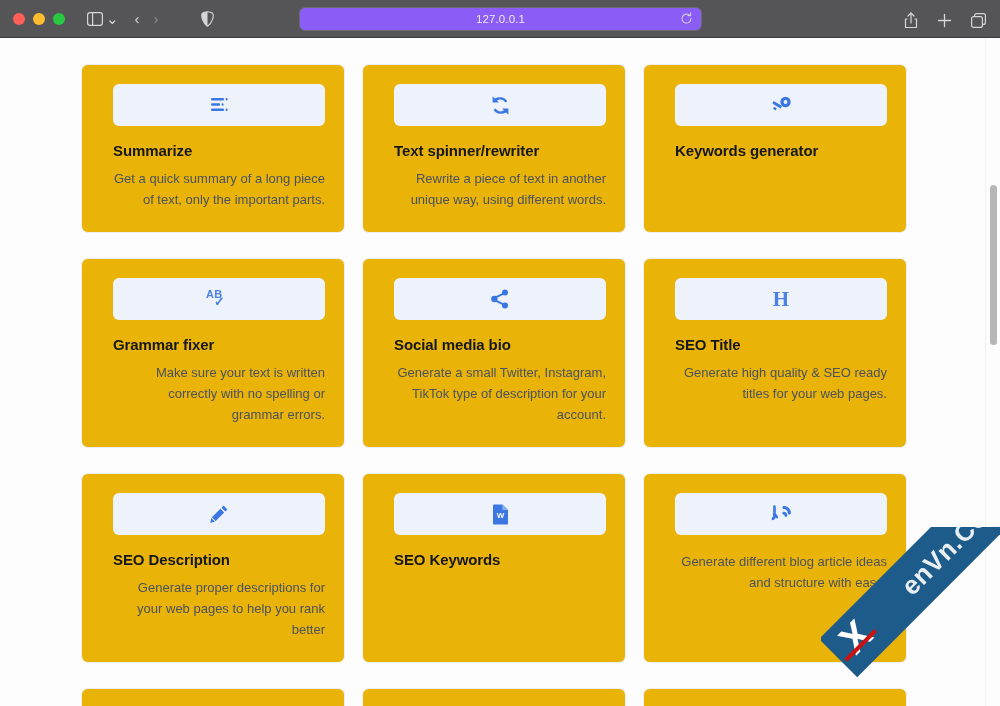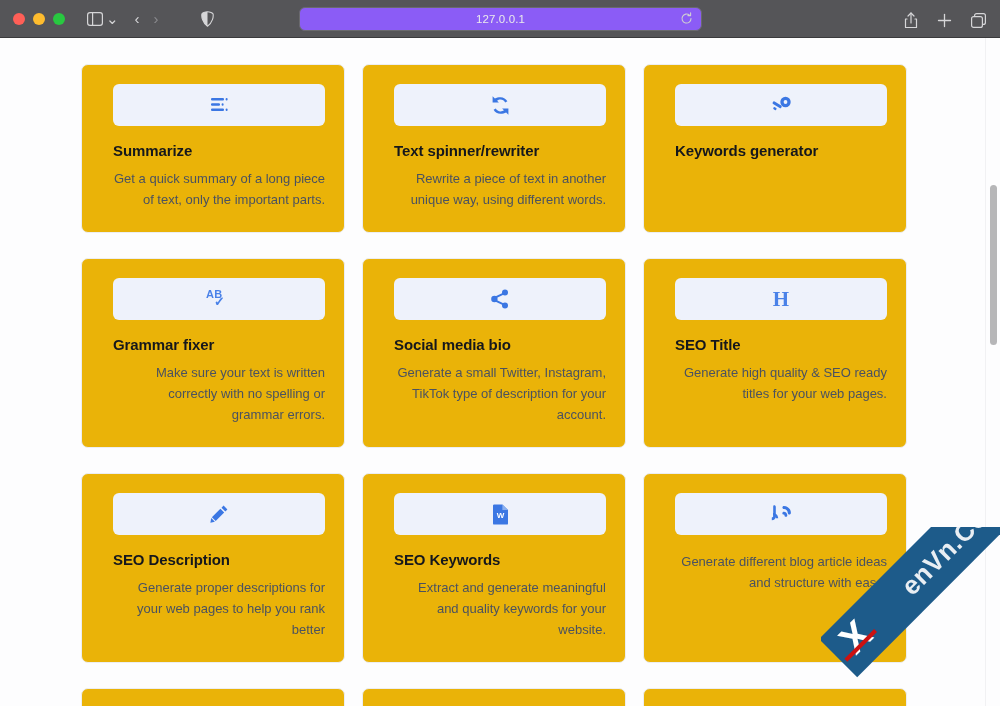--- a/index.html
+++ b/index.html
@@ -349,21 +349,20 @@
       <div class="icon-banner">
         <span>
           <svg width="17" height="21" viewBox="0 0 17 21">
             <path class="ico-blue" d="M1 1.6 a1.2 1.2 0 0 1 1.2 -1.2 h8.2 l5.6 5.6 v13.4 a1.2 1.2 0 0 1 -1.2 1.2 h-12.6 a1.2 1.2 0 0 1 -1.2 -1.2 Z"></path>
             <path d="M10.4 0.4 l5.6 5.6 h-5.6 Z" fill="#8ab0ef"></path>
             <text x="8.5" y="14.4" font-family="Liberation Sans, sans-serif" font-size="8" font-weight="700" fill="#ffffff" text-anchor="middle">W</text>
           </svg>
         </span>
       </div>
       <div class="card-title">SEO Keywords</div>
-      <div class="card-desc">Extract and generate meaningful and quality keywords for your website.</div>
     </div>
 
     <div class="card r3">
       <div class="icon-banner">
         <span>
           <svg width="22" height="20" viewBox="0 0 22 20">
             <path class="ico-blue" d="M4.2 1.2 c1.0 0 1.6 0.7 1.6 1.7 l0 9.0 c0 2.5 -1.7 4.4 -4.0 4.4 l0 -2.8 c0.9 0 1.4 -0.7 1.4 -1.7 l0 -8.9 c0 -1.0 0.2 -1.7 1.0 -1.7 Z"></path>
             <path class="ico-blue" d="M3.0 9.0 c3.0 0 5.2 2.3 5.2 5.3 l-2.6 0 c0 -1.6 -1.1 -2.7 -2.6 -2.7 Z"></path>
             <path class="ico-blue" d="M12.4 3.5 c0 -0.9 0.6 -1.6 1.5 -1.6 4.0 0 7.0 3.1 7.0 7.1 0 0.9 -0.7 1.5 -1.6 1.5 -0.9 0 -1.5 -0.6 -1.5 -1.5 0 -2.3 -1.7 -4.0 -3.9 -4.0 -0.9 0 -1.5 -0.6 -1.5 -1.5 Z"></path>
             <path class="ico-blue" d="M12.4 9.2 c0 -0.8 0.6 -1.4 1.4 -1.4 2.0 0 3.5 1.6 3.5 3.6 0 0.8 -0.6 1.4 -1.4 1.4 -0.8 0 -1.4 -0.6 -1.4 -1.4 0 -0.4 -0.3 -0.8 -0.8 -0.8 -0.8 0 -1.4 -0.6 -1.4 -1.4 Z"></path>

